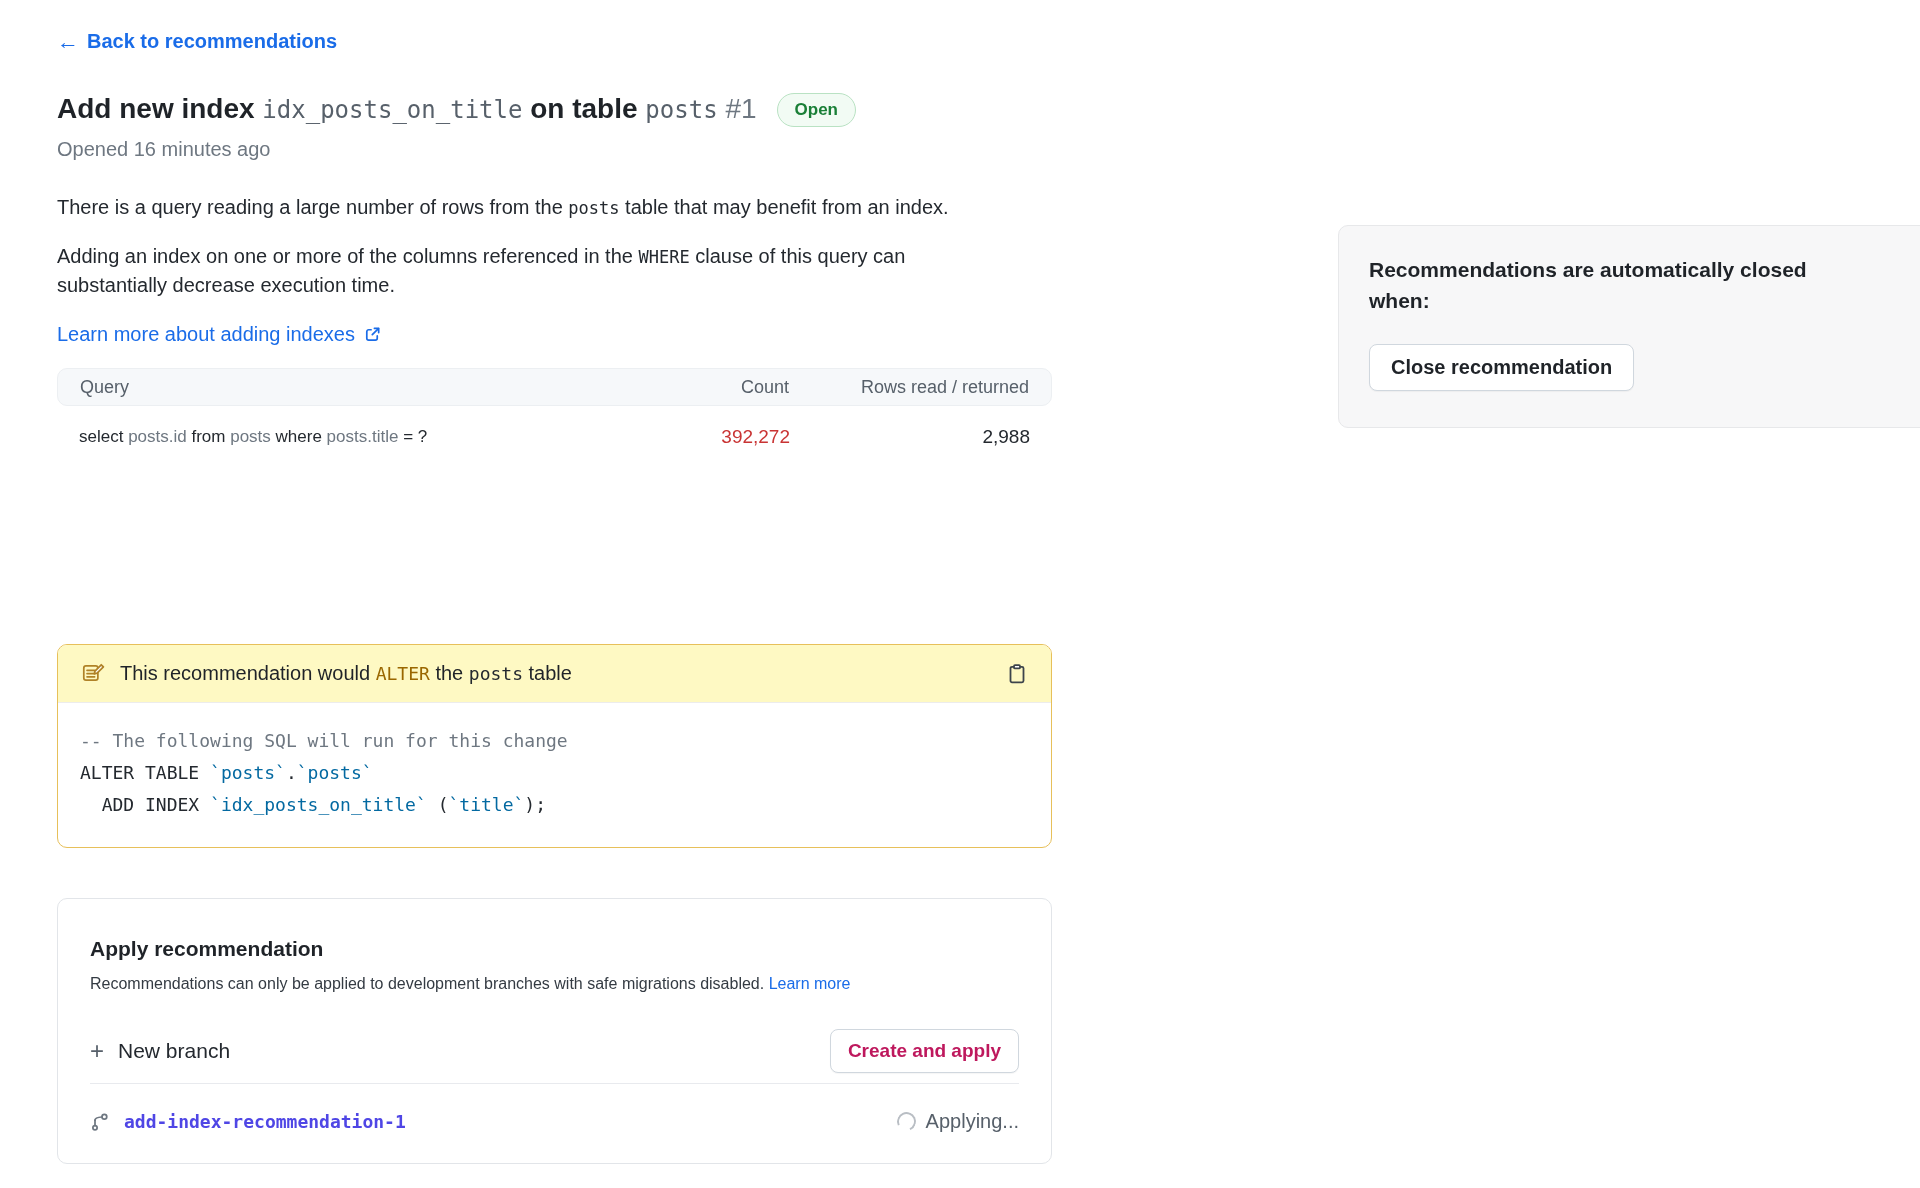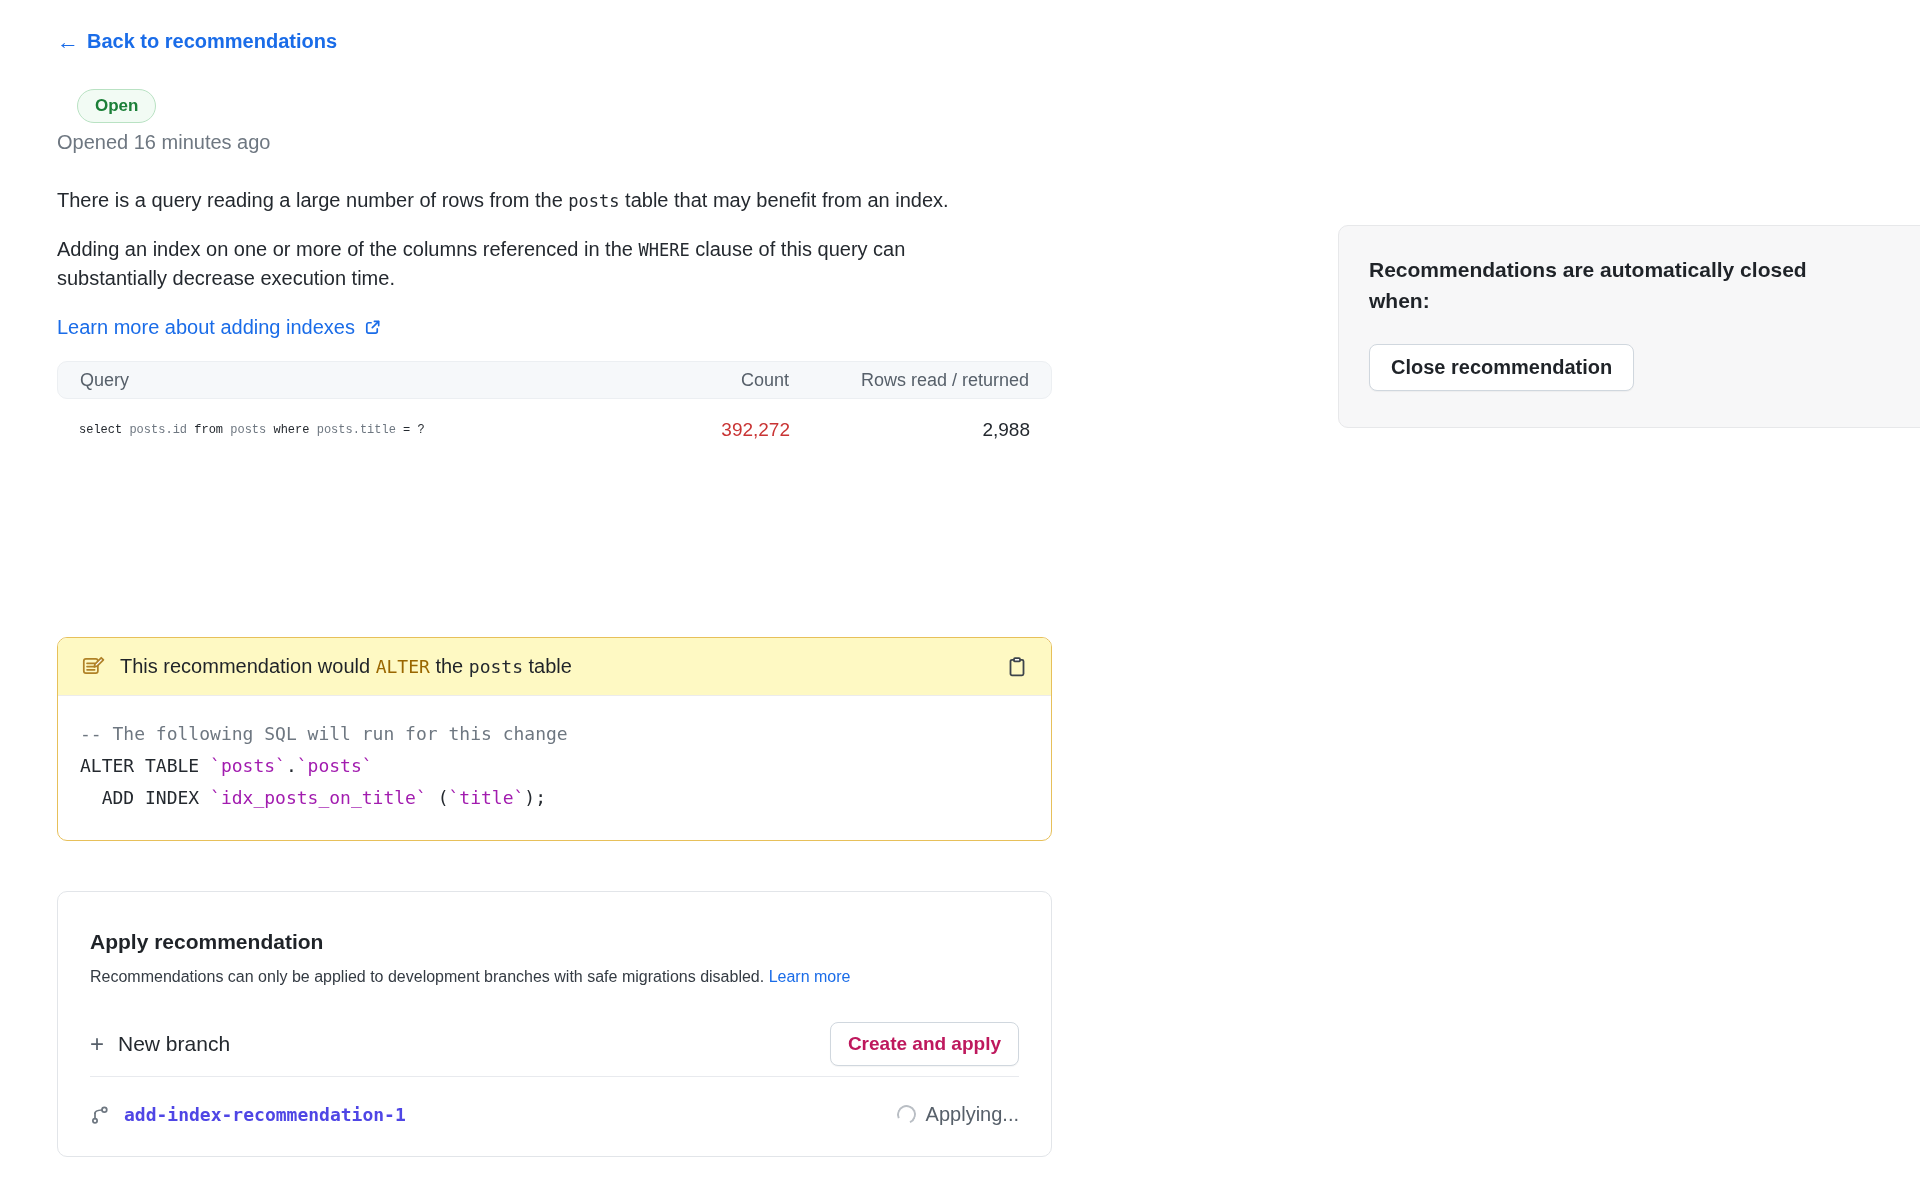--- a/index.html
+++ b/index.html
@@ -37,39 +37,39 @@
     color:#1a6ce8; font-size:20px; cursor:pointer; width:max-content; }
 
   
   .query-table { margin-top:22px; }
   .qt-head { height:38px; background:#f6f8fa; border:1px solid #eceff2; border-radius:10px;
     display:flex; align-items:center; padding:0 22px; color:#57606a; font-size:18px; }
   .qt-row { display:flex; align-items:center; padding:20px 22px 0 22px; }
   .col-query { flex:1; }
   .col-count { width:180px; text-align:right; flex:none; }
   .col-rows  { width:240px; text-align:right; flex:none; }
-  .q-sql { font-family:Liberation Mono, monospace; font-size:12px; }
+  .q-sql { font-family:Liberation Sans, sans-serif; font-size:17px; }
   .tok-kw { color:#24292f; }
   .tok-id { color:#6e7781; }
   .count-red { color:#c93434; font-size:19px; }
   .rows-val { color:#24292f; font-size:19px; }
 
   
   .alter-box { margin-top:196px; border:1.5px solid #e7c05a; border-radius:10px; overflow:hidden; background:#fff; }
   .alter-head { display:flex; padding:15px 22px; background:#fef9c3;
     border-bottom:1px solid #ececec; }
   .alter-head-text { font-size:20px; color:#1f2328; margin-left:14px; line-height:26px; }
   .alter-kw { font-family:"DejaVu Sans Mono", monospace; font-size:18px; color:#9a6700; }
   .alter-tbl { font-family:"DejaVu Sans Mono", monospace; font-size:18px; color:#24292f; }
   .clip-btn { margin-left:auto; cursor:pointer; display:flex; align-items:center; }
   .alter-body { padding:22px 22px 26px 22px; font-family:"DejaVu Sans Mono", monospace;
     font-size:18px; line-height:32px; white-space:pre; }
   .sql-comment { color:#6e7781; }
   .sql-kw { color:#24292f; }
-  .sql-str { color:#a21caf; }
+  .sql-str { color:#0369a1; }
 
   
   .apply-card { margin-top:50px; border:1px solid #e2e5e9; border-radius:10px; padding:38px 32px 10px 32px; background:#fff; }
   .apply-title { font-size:21px; font-weight:700; color:#1f2328; }
   .apply-text { margin-top:14px; font-size:16px; color:#343b43; }
   .apply-learn { color:#1a6ce8; cursor:pointer; }
   .newbranch-row { margin-top:36px; display:flex; align-items:center; }
   .plus-icon { color:#57606a; font-size:24px; font-weight:400; line-height:1; }
   .newbranch-label { margin-left:14px; font-size:21px; color:#24292f; }
   .create-btn { margin-left:auto; background:#fff; border:1px solid #d0d7de; border-radius:8px;
@@ -101,20 +101,21 @@
 <div class="page">
 
   <div class="main">
 
     <div class="back-link">
       <span class="back-arrow">←</span>
       <span>Back to recommendations</span>
     </div>
 
     <div class="title-row">
+      <h1><span>Add new index</span>&nbsp;<span class="title-code">idx_posts_on_title</span>&nbsp;<span>on table</span>&nbsp;<span class="title-code">posts</span>&nbsp;<span class="title-num">#1</span></h1>
       <span class="status-badge">Open</span>
     </div>
 
     <div class="opened">Opened 16 minutes ago</div>
 
     <p class="para p1"><span>There is a query reading a large number of rows from the </span><span class="inline-code">posts</span><span> table that may benefit from an index.</span></p>
 
     <p class="para p2"><span>Adding an index on one or more of the columns referenced in the </span><span class="inline-code">WHERE</span><span> clause of this query can substantially decrease execution time.</span></p>
 
     <div class="learn-link">

